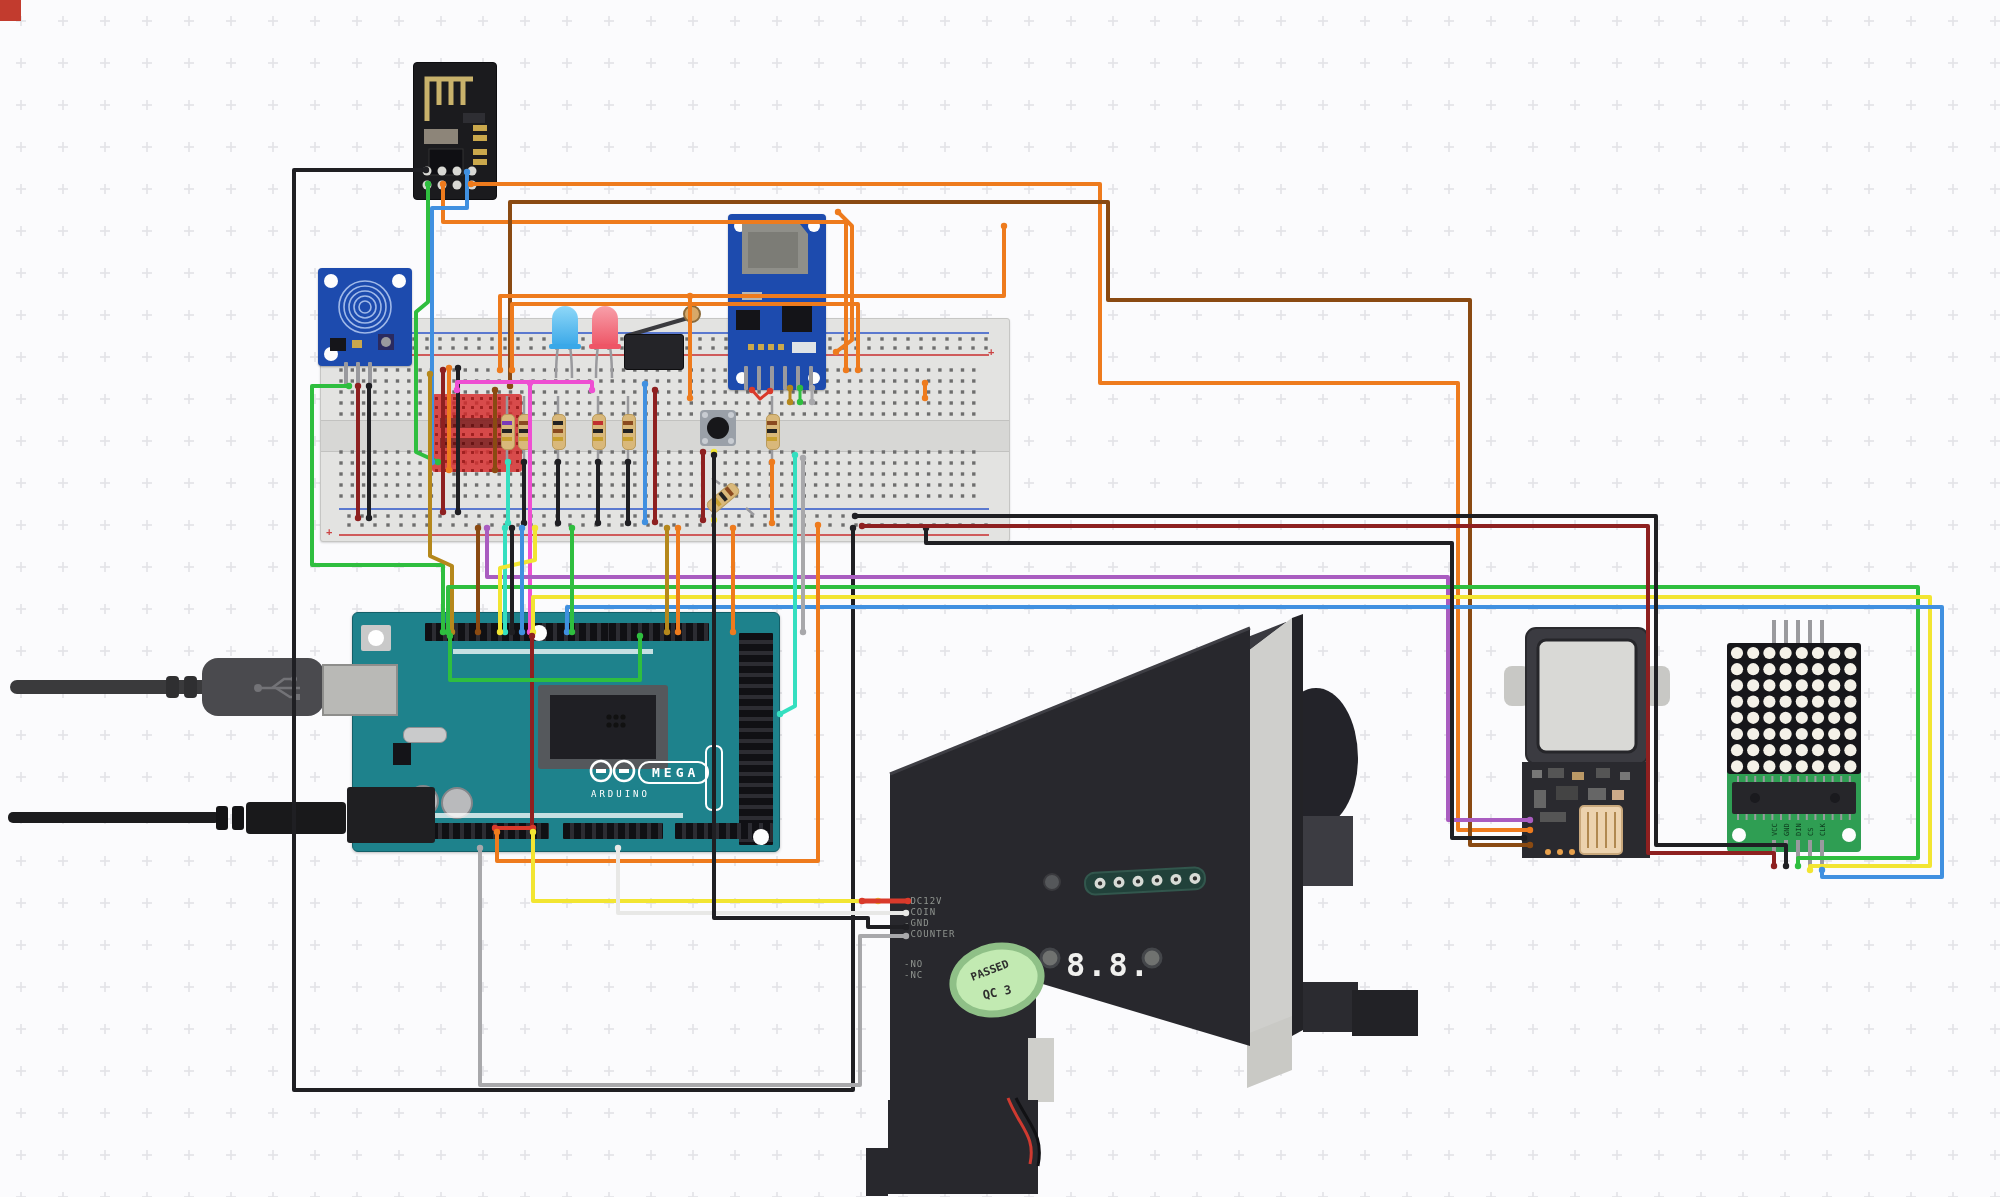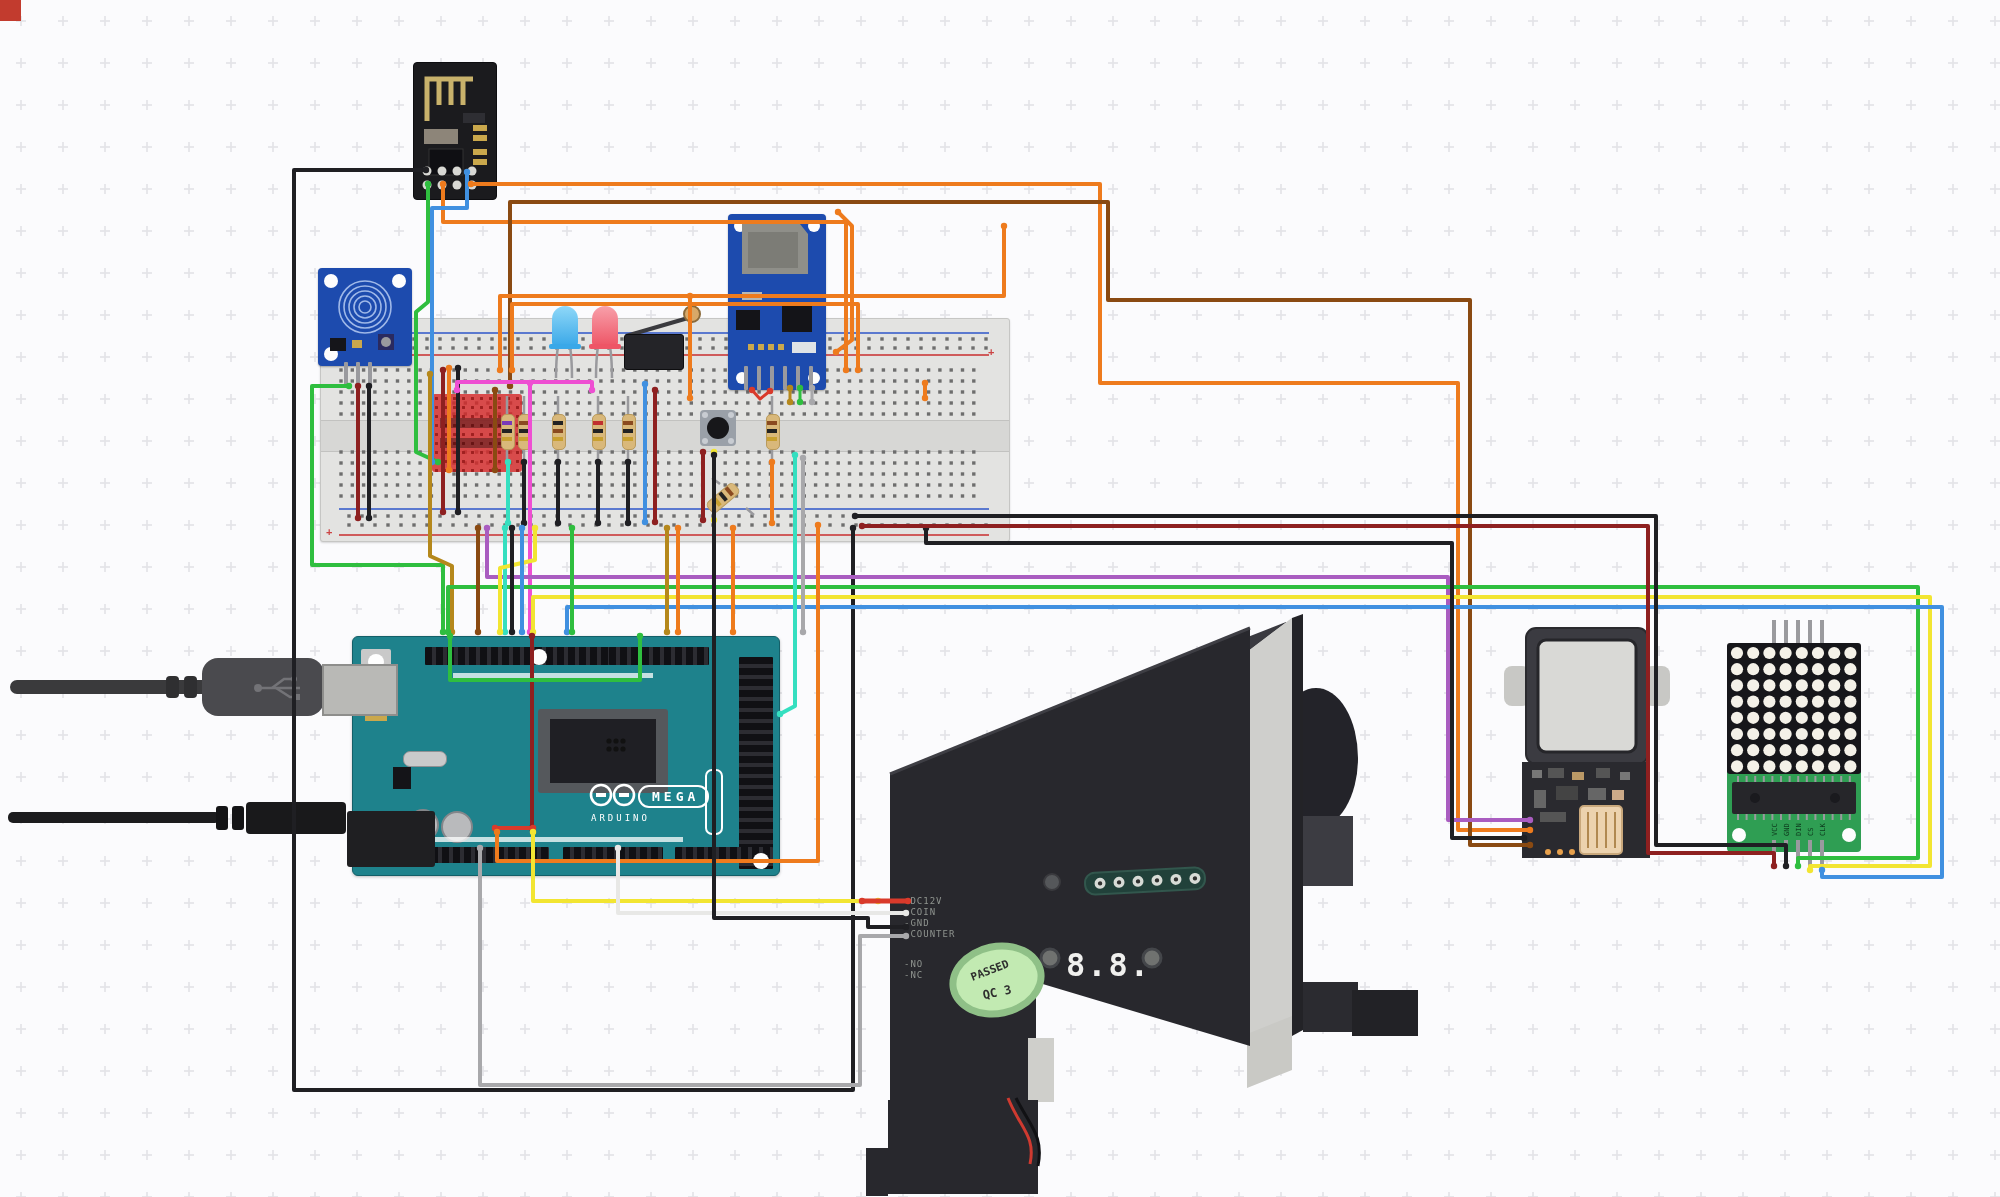--- a/index.html
+++ b/index.html
@@ -41,21 +41,21 @@
   .led-flange{position:absolute;width:32px;height:5px;border-radius:2px;z-index:9;}
   #micro-switch{left:624px;top:334px;width:58px;height:34px;background:#242428;
     border:1px solid #0e0e10;border-radius:3px;z-index:9;}
   #push-button{left:700px;top:410px;width:36px;height:36px;background:#9aa0a8;
     border-radius:4px;z-index:9;}
   .resistor{position:absolute;width:12px;height:34px;background:#d9b87a;
     border:1px solid #b99a5c;border-radius:5px;z-index:9;}
   .band{position:absolute;left:0;width:10px;height:4px;}
   
   #arduino{left:352px;top:612px;width:426px;height:238px;background:#1e828c;
-    border:1px solid #135f68;border-radius:6px;z-index:7;box-shadow:0 1px 3px rgba(0,0,0,.25);margin-top:24px;}
+    border:1px solid #135f68;border-radius:6px;z-index:7;box-shadow:0 1px 3px rgba(0,0,0,.25);}
   .hdr{position:absolute;background:repeating-linear-gradient(90deg,#101014 0 7px,#2c2c32 7px 11px);
     border-radius:1px;}
   .hdrv{position:absolute;background:repeating-linear-gradient(180deg,#101014 0 7px,#2c2c32 7px 11px);
     border-radius:1px;}
   #mega-logo-box{position:absolute;left:285px;top:148px;border:2px solid #fff;
     border-radius:11px;color:#fff;font-weight:bold;font-size:13px;letter-spacing:4px;
     padding:2px 8px 2px 12px;font-family:"DejaVu Sans Mono",monospace;}
   #arduino-brand{position:absolute;left:238px;top:176px;color:#fff;font-size:9px;
     letter-spacing:3px;font-family:"DejaVu Sans Mono",monospace;}
   

